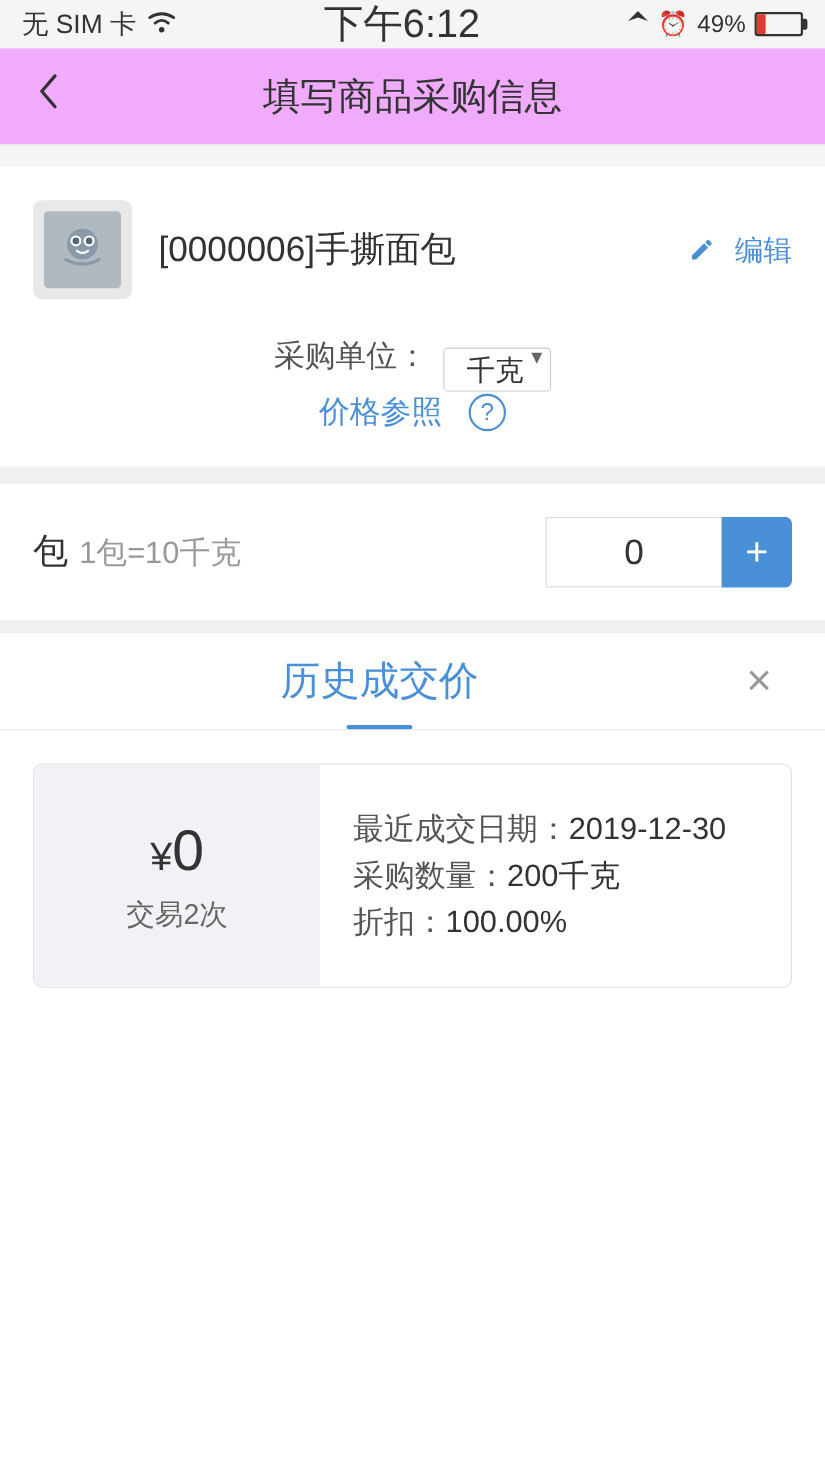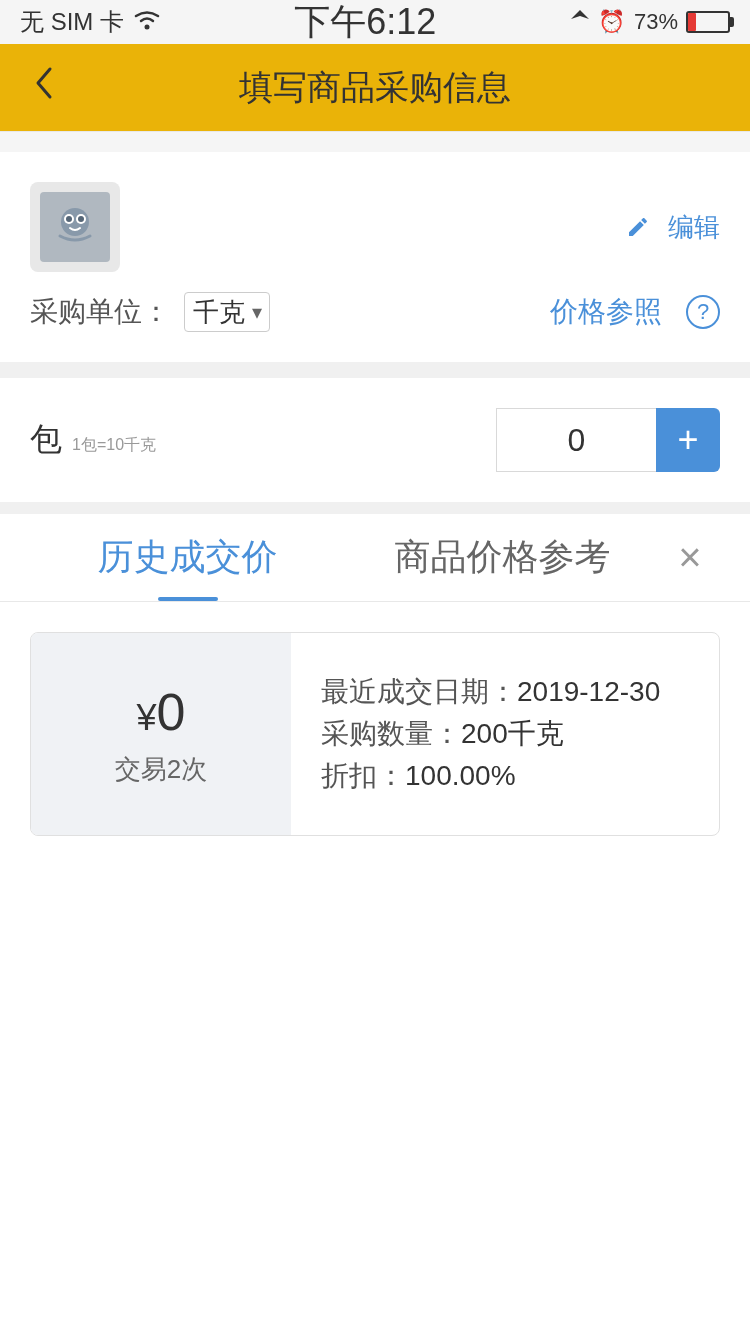--- a/index.html
+++ b/index.html
@@ -49,21 +49,21 @@
     .battery-fill {
       height: 100%;
       width: 20%;
       background: #e53935;
       border-radius: 1px;
     }
 
     
     .nav-bar {
       height: 88px;
-      background: #eab308;
+      background: #f0abfc;
       display: flex;
       align-items: center;
       padding: 0 30px;
       border-bottom: 1px solid #e8e8e8;
       position: relative;
     }
     .nav-back {
       font-size: 36px;
       color: #333;
       cursor: pointer;
@@ -126,39 +126,42 @@
       display: flex;
       align-items: center;
       gap: 18px;
       color: #4a90d9;
       font-size: 26px;
       cursor: pointer;
     }
 
     .product-unit-row {
       display: flex;
+      align-items: center;
       justify-content: space-between;
+      flex-direction: column;
     }
     .unit-left {
       display: flex;
       align-items: center;
       gap: 14px;
       font-size: 28px;
       color: #555;
     }
     .unit-select {
       border: 1px solid #cccccc;
       border-radius: 4px;
-      padding: 4px 24px 4px 8px;
+      padding: 4px 24px 4px 20px;
       font-size: 26px;
       color: #333;
       background: #ffffff;
       appearance: none;
       position: relative;
       cursor: pointer;
+      margin-top: 24px;
     }
     .unit-select-wrapper {
       position: relative;
       display: inline-flex;
       align-items: center;
     }
     .unit-select-wrapper::after {
       content: '▾';
       position: absolute;
       right: 8px;
@@ -204,21 +207,21 @@
       display: flex;
       align-items: baseline;
       gap: 10px;
     }
     .qty-main {
       font-size: 32px;
       color: #333;
       font-weight: 500;
     }
     .qty-sub {
-      font-size: 16px;
+      font-size: 28px;
       color: #999;
     }
     .quantity-controls {
       display: flex;
       align-items: center;
       gap: 0;
     }
     .qty-input-box {
       border: 1px solid #d9d9d9;
       border-right: none;
@@ -367,21 +370,21 @@
     </span>
   </div>
   <div class="status-center">下午6:12</div>
   <div class="status-right">
     <span>
       <svg width="22" height="22" viewBox="0 0 22 22">
         <path d="M11 2 L20 11 L11 8 L2 11 Z" fill="#333"></path>
       </svg>
     </span>
     <span>⏰</span>
-    <span>73%</span>
+    <span>49%</span>
     <div class="battery-icon">
       <div class="battery-fill"></div>
     </div>
   </div>
 </div>
 
 <div class="nav-bar">
   <span class="nav-back">
     <svg width="28" height="44" viewBox="0 0 28 44">
       <path d="M20 8 L8 22 L20 36" stroke="#333" stroke-width="3" fill="none" stroke-linecap="round" stroke-linejoin="round"></path>
@@ -400,20 +403,21 @@
             <circle cx="25" cy="20" r="14" fill="#8899aa"></circle>
             <circle cx="19" cy="17" r="5" fill="#ffffff"></circle>
             <circle cx="31" cy="17" r="5" fill="#ffffff"></circle>
             <circle cx="19" cy="17" r="3" fill="#556677"></circle>
             <circle cx="31" cy="17" r="3" fill="#556677"></circle>
             <path d="M20 26 Q25 30 30 26" stroke="#ffffff" stroke-width="2" fill="none" stroke-linecap="round"></path>
             <path d="M10 34 Q25 42 40 34" stroke="#8899aa" stroke-width="3" fill="none" stroke-linecap="round"></path>
           </svg>
         </div>
       </div>
+      <span class="product-name">[0000006]手撕面包</span>
     </div>
     <div class="edit-btn">
       <svg width="24" height="24" viewBox="0 0 24 24">
         <path d="M3 17.25V21h3.75L17.81 9.94l-3.75-3.75L3 17.25zM20.71 7.04c.39-.39.39-1.02 0-1.41l-2.34-2.34c-.39-.39-1.02-.39-1.41 0l-1.83 1.83 3.75 3.75 1.83-1.83z" fill="#4a90d9"></path>
       </svg>
       <span>编辑</span>
     </div>
   </div>
 
   <div class="product-unit-row">
@@ -445,23 +449,20 @@
   </div>
 </div>
 
 <div class="divider-medium"></div>
 
 <div class="tabs-container">
   <div class="tabs-header">
     <div class="tab-item active">
       <span>历史成交价</span>
       <div class="tab-underline"></div>
-    </div>
-    <div class="tab-item inactive">
-      <span>商品价格参考</span>
     </div>
     <div class="tab-close">×</div>
   </div>
 
   <div class="transaction-area">
     <div class="transaction-card">
       <div class="tx-left">
         <div class="tx-price">
           <span class="tx-price-symbol">¥</span><span>0</span>
         </div>

